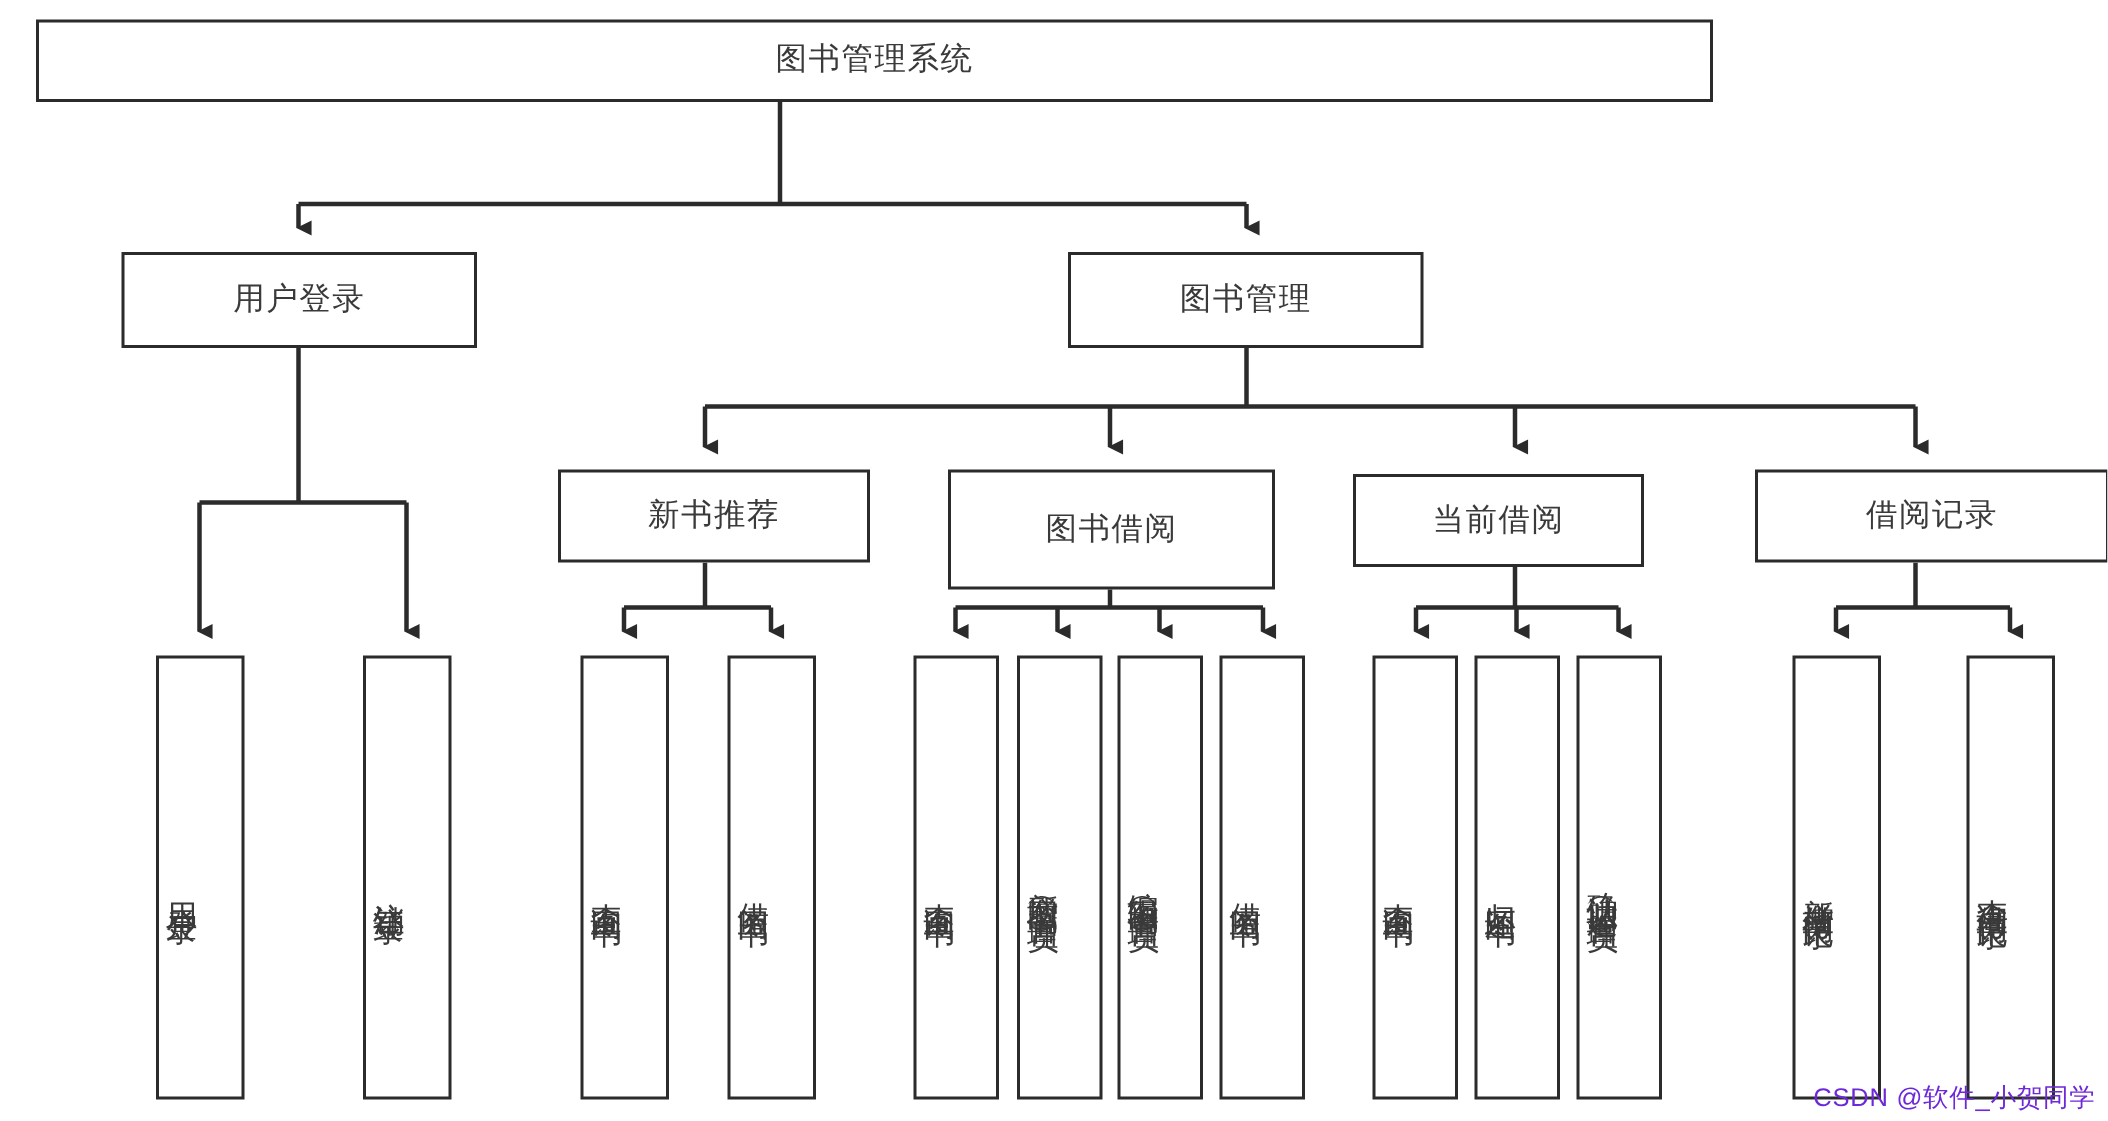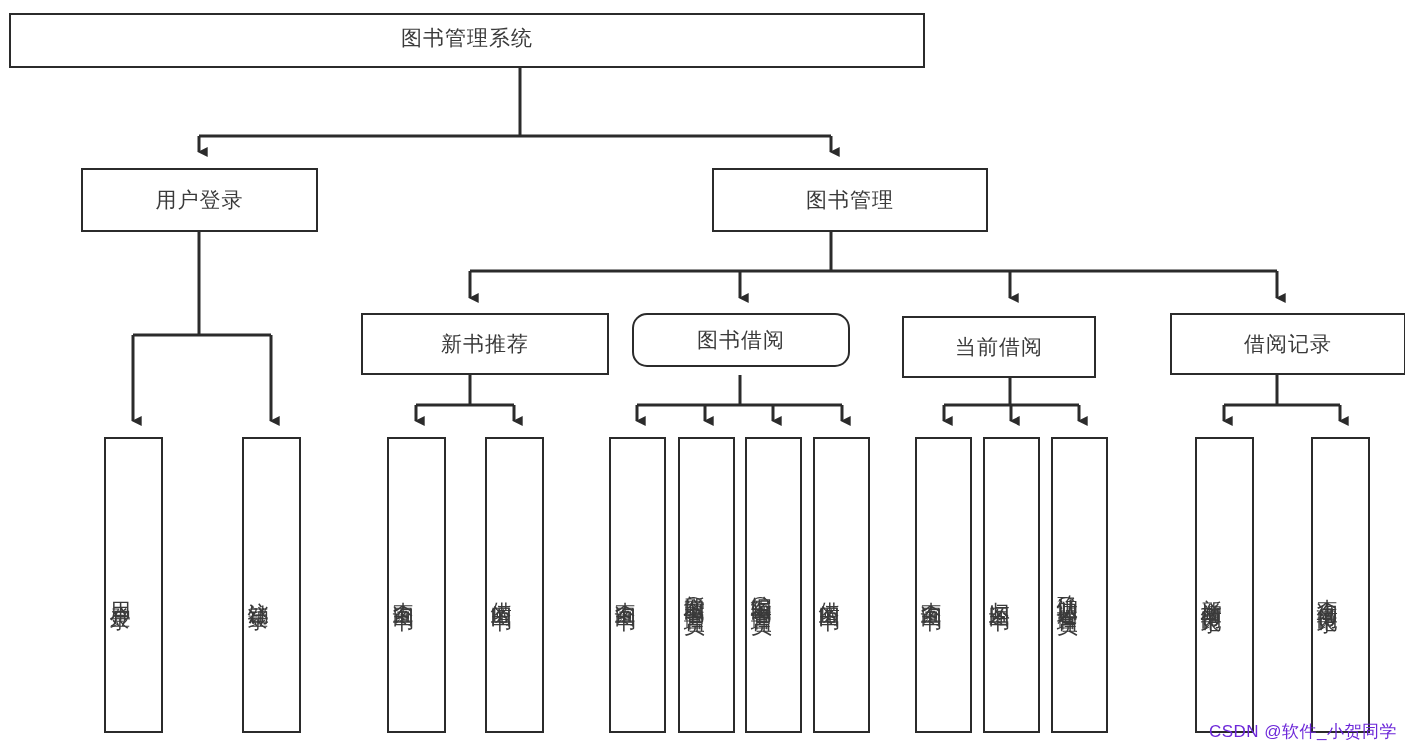--- a/index.html
+++ b/index.html
@@ -97,35 +97,35 @@
       <path d="M 1011 405 L 1011 421" marker-end="url(#arw)"></path>
       <path d="M 1079 405 L 1079 421" marker-end="url(#arw)"></path>
 
       <path d="M 1277 375 L 1277 405"></path>
       <path d="M 1224 405 L 1340 405"></path>
       <path d="M 1224 405 L 1224 421" marker-end="url(#arw)"></path>
       <path d="M 1340 405 L 1340 421" marker-end="url(#arw)"></path>
     </g>
   </svg>
 
-  <div class="node" style="left:9px;top:13px;width:916px;height:55px;font-family:Liberation Mono, monospace;">
+  <div class="node" style="left:24px;top:13px;width:1118px;height:55px;">
     <span class="lbl">图书管理系统</span>
   </div>
 
   <div class="node" style="left:81px;top:168px;width:237px;height:64px;">
     <span class="lbl">用户登录</span>
   </div>
-  <div class="node" style="left:712px;top:168px;width:276px;height:64px;">
+  <div class="node" style="left:712px;top:168px;width:237px;height:64px;">
     <span class="lbl">图书管理</span>
   </div>
 
-  <div class="node" style="left:361px;top:313px;width:248px;height:62px;">
+  <div class="node" style="left:372px;top:313px;width:208px;height:62px;">
     <span class="lbl">新书推荐</span>
   </div>
-  <div class="node" style="left:632px;top:313px;width:218px;height:54px;border-radius:15px;">
+  <div class="node" style="left:632px;top:313px;width:218px;height:80px;">
     <span class="lbl">图书借阅</span>
   </div>
   <div class="node" style="left:902px;top:316px;width:194px;height:62px;">
     <span class="lbl">当前借阅</span>
   </div>
   <div class="node" style="left:1170px;top:313px;width:236px;height:62px;">
     <span class="lbl">借阅记录</span>
   </div>
 
   <div class="node vert" style="left:104px;top:437px;width:59px;height:296px;">

